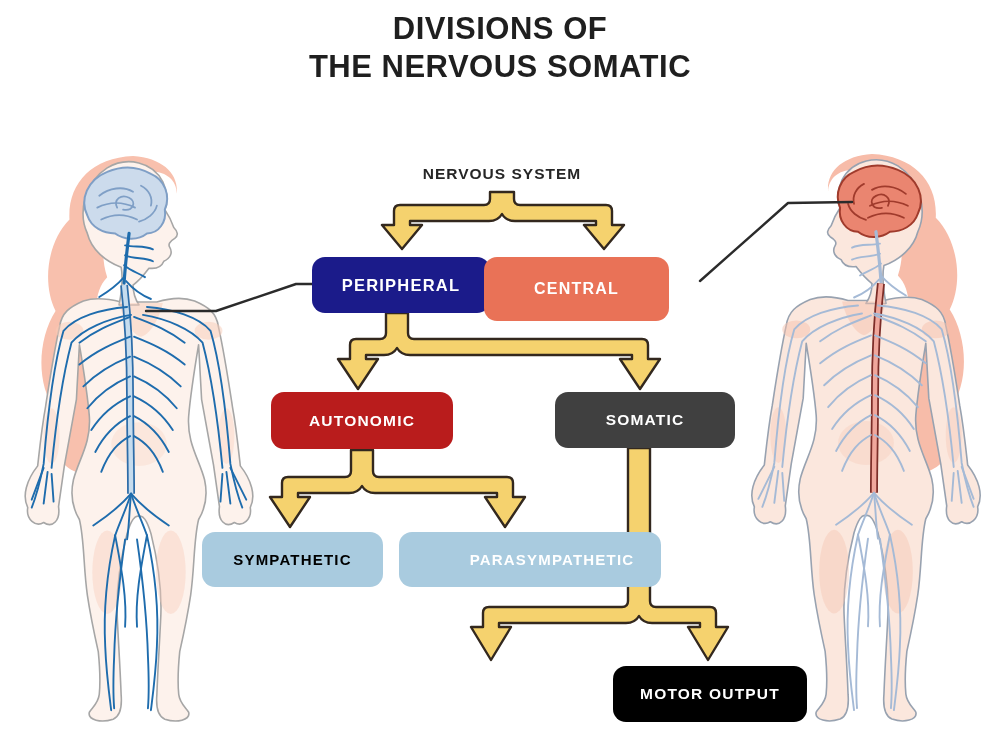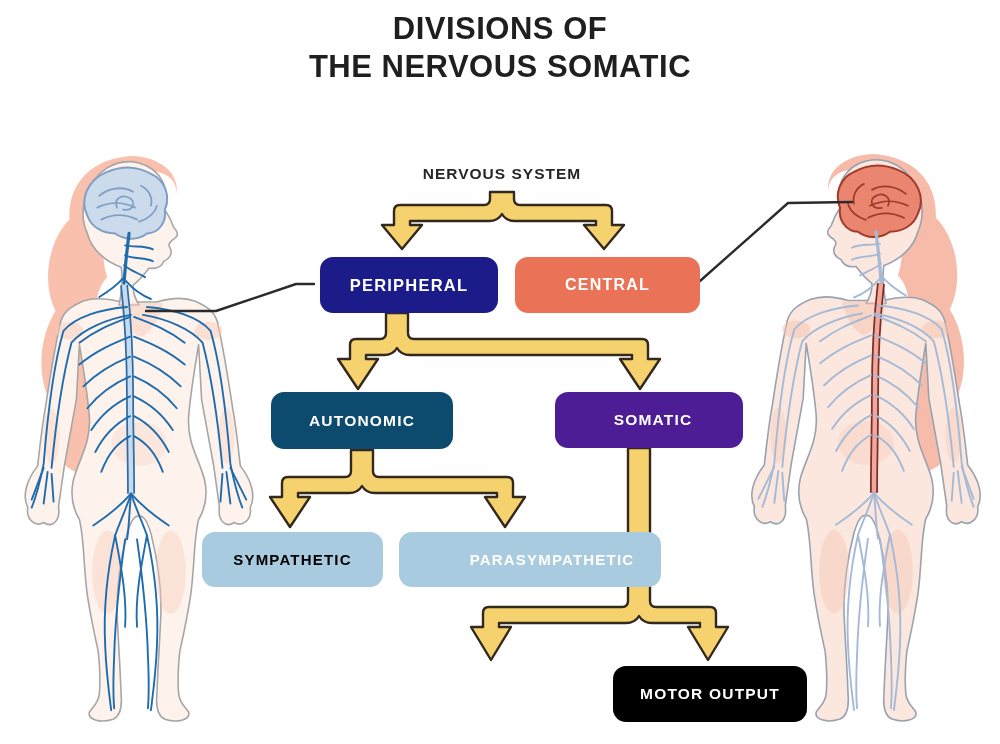--- a/index.html
+++ b/index.html
@@ -7,22 +7,22 @@
   #canvas{position:relative;width:1000px;height:744px;background:#fff;overflow:hidden;}
 
   .title{position:absolute;top:10px;left:0;width:100%;text-align:center;
          font-weight:bold;font-size:31px;line-height:38px;letter-spacing:.5px;color:#1f1f1f;}
 
   .root-label{position:absolute;top:165px;left:352px;width:300px;text-align:center;
               font-weight:bold;font-size:15.5px;letter-spacing:1px;color:#262626;}
 
   .node{position:absolute;display:flex;align-items:center;justify-content:center;
         border-radius:13px;color:#fff;font-weight:bold;letter-spacing:1.2px;z-index:3;}
-  .node-peripheral      {left:312px;top:257px;width:178px;height:56px;font-size:16.5px;margin-left:8px;}
-  .node-central         {left:515px;top:257px;width:185px;height:56px;font-size:16px;}
+  .node-peripheral      {left:312px;top:257px;width:178px;height:56px;font-size:16.5px;}
+  .node-central         {left:484px;top:257px;width:185px;height:64px;font-size:16px;}
   .node-autonomic       {left:271px;top:392px;width:182px;height:57px;font-size:15.5px;}
   .node-somatic         {left:555px;top:392px;width:180px;height:56px;font-size:15.5px;}
   .node-sympathetic     {left:202px;top:532px;width:181px;height:55px;font-size:15px;}
   .node-parasympathetic {left:399px;top:532px;width:218px;height:55px;font-size:15px;}
   .node-sensory         {left:398px;top:666px;width:196px;height:56px;font-size:15.5px;}
   .node-motor           {left:613px;top:666px;width:194px;height:56px;font-size:15.5px;}
 
   svg.overlay{position:absolute;left:0;top:0;z-index:2;}
   .branch{stroke-width:2.4;stroke-linejoin:round;}
   .callout{fill:none;stroke-width:2.4;stroke-linejoin:round;stroke-linecap:round;}
@@ -141,18 +141,18 @@
     <path class="branch" d="M 394,211 Q 394,205 400,205 L 484,205 Q 490,205 490,199 L 490,192 L 514,192 L 514,199 Q 514,205 520,205 L 606,205 Q 612,205 612,211 L 612,225 L 624,225 L 604,249 L 584,225 L 596,225 L 596,221 L 515,221 Q 506,221 502,214 Q 498,221 489,221 L 410,221 L 410,225 L 422,225 L 402,249 L 382,225 L 394,225 Z" style="fill: rgb(245, 210, 110); stroke: rgb(51, 40, 30);"></path>
     <path class="branch" d="M 350,345 Q 350,339 356,339 L 380,339 Q 386,339 386,333 L 386,313 L 408,313 L 408,333 Q 408,339 414,339 L 642,339 Q 648,339 648,345 L 648,359 L 660,359 L 640,389 L 620,359 L 632,359 L 632,355 L 410,355 Q 401,355 397,348 Q 393,355 384,355 L 366,355 L 366,359 L 378,359 L 358,389 L 338,359 L 350,359 Z" style="fill: rgb(245, 210, 110); stroke: rgb(51, 40, 30);"></path>
     <path class="branch" d="M 282,483 Q 282,477 288,477 L 345,477 Q 351,477 351,471 L 351,450 L 373,450 L 373,471 Q 373,477 379,477 L 507,477 Q 513,477 513,483 L 513,497 L 525,497 L 505,527 L 485,497 L 497,497 L 497,493 L 375,493 Q 366,493 362,486 Q 358,493 349,493 L 298,493 L 298,497 L 310,497 L 290,527 L 270,497 L 282,497 Z" style="fill: rgb(245, 210, 110); stroke: rgb(51, 40, 30);"></path>
     <path class="branch" d="M 483,613 Q 483,607 489,607 L 622,607 Q 628,607 628,601 L 628,448 L 650,448 L 650,601 Q 650,607 656,607 L 710,607 Q 716,607 716,613 L 716,627 L 728,627 L 708,660 L 688,627 L 700,627 L 700,623 L 652,623 Q 643,623 639,616 Q 635,623 626,623 L 499,623 L 499,627 L 511,627 L 491,660 L 471,627 L 483,627 Z" style="fill: rgb(245, 210, 110); stroke: rgb(51, 40, 30);"></path>
   </svg>
 
   <div class="root-label" style="color: rgb(38, 38, 38);">NERVOUS SYSTEM</div>
 
   <div class="node node-peripheral" style="background-color: rgb(27, 27, 138); color: rgb(255, 255, 255);">PERIPHERAL</div>
   <div class="node node-central" style="background-color: rgb(233, 114, 87); color: rgb(255, 255, 255);">CENTRAL</div>
-  <div class="node node-autonomic" style="background-color: #0c4a6e; color: rgb(255, 255, 255);">AUTONOMIC</div>
-  <div class="node node-somatic" style="background-color: #4c1d95; color: rgb(255, 255, 255); padding-left: 8px;">SOMATIC</div>
+  <div class="node node-autonomic" style="background-color: #b91c1c; color: rgb(255, 255, 255);">AUTONOMIC</div>
+  <div class="node node-somatic" style="background-color: #404040; color: rgb(255, 255, 255);">SOMATIC</div>
   <div class="node node-sympathetic" style="background-color: rgb(169, 203, 223); color: #000000;">SYMPATHETIC</div>
   <div class="node node-parasympathetic" style="background-color: rgb(169, 203, 223); color: rgb(255, 255, 255); padding-left: 44px;">PARASYMPATHETIC</div>
   <div class="node node-motor" style="background-color: #000000; color: rgb(255, 255, 255);">MOTOR OUTPUT</div>
 </div>
 
 </body></html>

